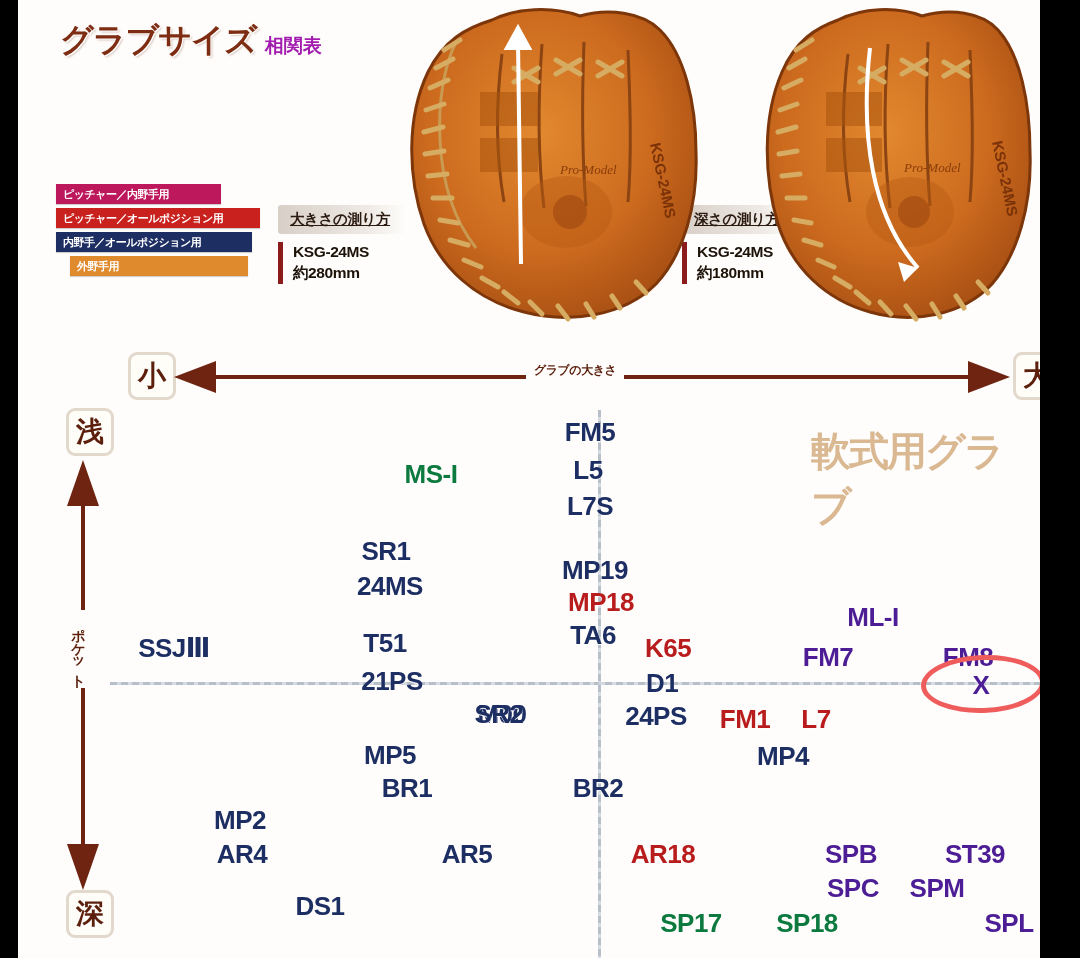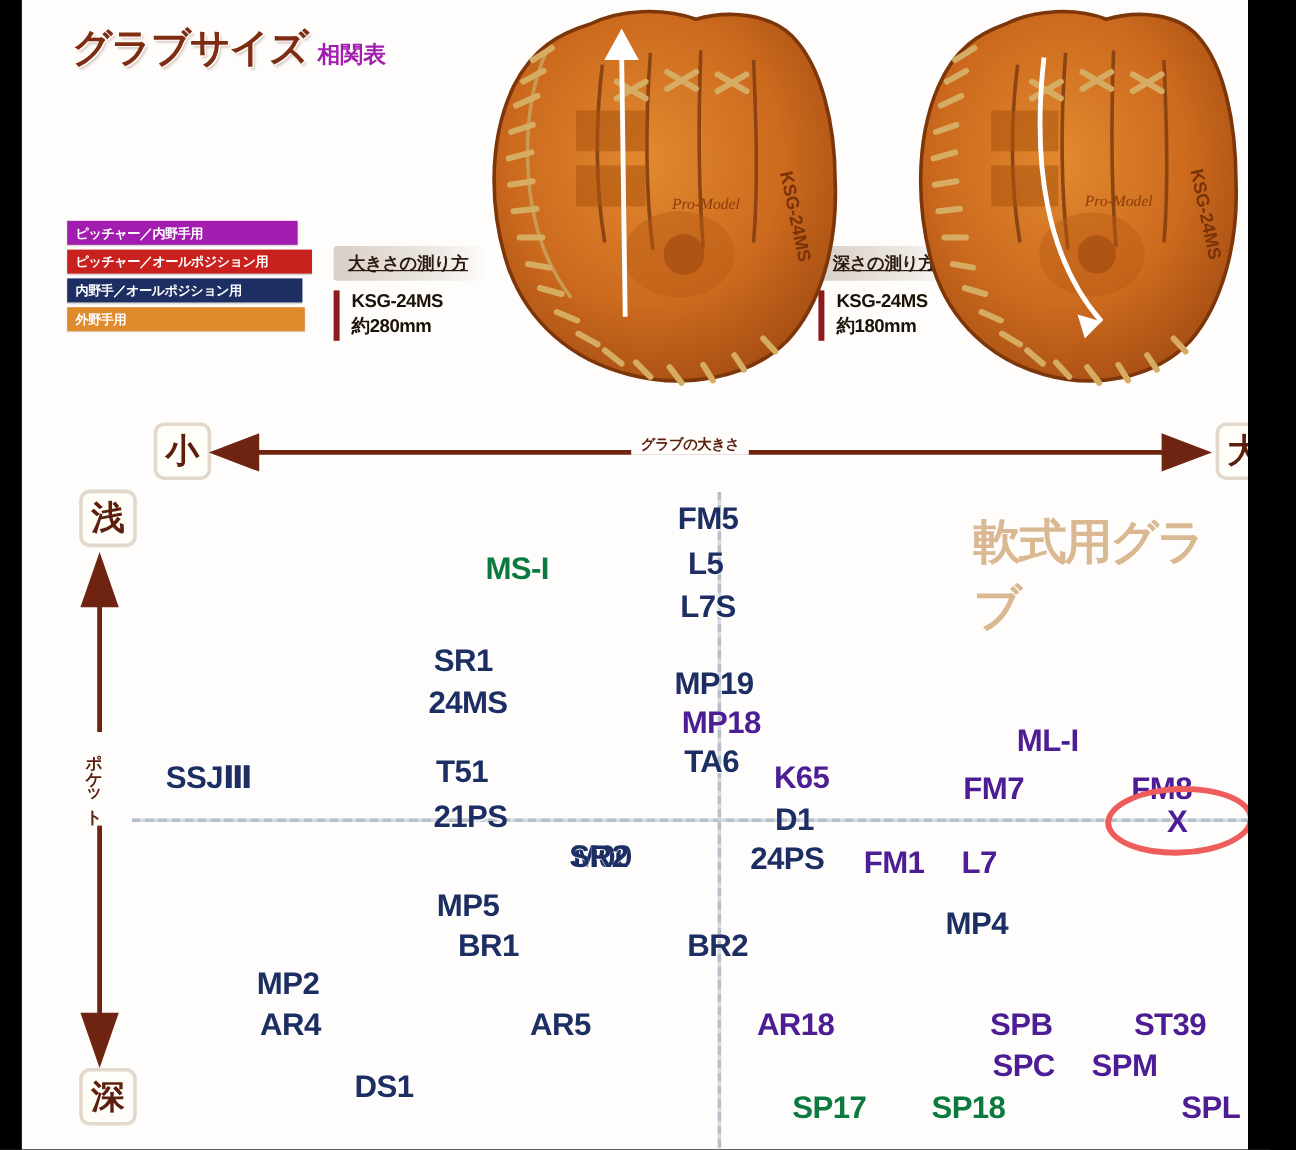--- a/index.html
+++ b/index.html
@@ -36,24 +36,24 @@
   }
   .note-box div { font-size:14.5px; line-height:1.45; color:#2b1a10; font-weight:bold; letter-spacing:-.3px; }
 
   
   .legend { position:absolute; left:38px; top:184px; width:200px; }
   .legend-row {
     height:20px; margin-bottom:4px; display:flex; align-items:center;
     padding-left:7px; color:#fff; font-size:11px; font-weight:bold; letter-spacing:-.5px;
     box-shadow:0 1px 1px rgba(0,0,0,.18);
   }
-  .lg0 { background:#a21caf; width:192px; }
+  .lg0 { background:#be185d; width:165px; }
   .lg1 { background:#c9211e; width:204px; }
   .lg2 { background:#1d2e63; width:196px; }
-  .lg3 { background:#e08a2e; width:198px; }
+  .lg3 { background:#e08a2e; width:178px;margin-left:14px; }
 
   
   .meas { position:absolute; }
   .meas-head {
     display:inline-block; padding:5px 16px 5px 12px; font-size:14.5px; font-weight:bold;
     color:#2b1a10; letter-spacing:-.4px;
     background:linear-gradient(to right,#d8cfc7,#efeae5 70%,rgba(239,234,229,0));
     border-radius:3px;
     text-decoration:underline;
   }
@@ -109,21 +109,21 @@
     color:#d9b892; letter-spacing:-2px; z-index:1;
     text-shadow:1px 1px 0 rgba(255,255,255,.6);
   }
 
   .pt {
     position:absolute; font-size:26px; font-weight:bold; letter-spacing:-.5px;
     white-space:nowrap; z-index:4; transform:translate(-50%,-50%);
     text-shadow:0 1px 0 rgba(255,255,255,.9);
   }
   .c-navy  { color:#1d2e63; }
-  .c-red   { color:#4c1d95; }
+  .c-red   { color:#b91c1c; }
   .c-green { color:#0c7a3e; }
   .c-orange{ color:#4c1d95; }
 
   .highlight {
     position:absolute; left:903px; top:655px; width:124px; height:58px;
     border:5px solid #ef5c5c; border-radius:50%; z-index:5;
     transform:rotate(-2deg);
   }
 </style>
 </head>
@@ -345,21 +345,21 @@
           <div class="pt c-navy" style="left: 372px; top: 190px;">24MS</div>
           <div class="pt c-navy" style="left: 577px; top: 174px;">MP19</div>
           <div class="pt c-navy" style="left: 575px; top: 239px;">TA6</div>
           <div class="pt c-navy" style="left: 156px; top: 252px;">SSJⅢ</div>
           <div class="pt c-navy" style="left: 367px; top: 247px;">T51</div>
           <div class="pt c-navy" style="left: 374px; top: 285px;">21PS</div>
           <div class="pt c-navy" style="left: 484px; top: 285px; margin-top: 33px;">M00</div>
           <div class="pt c-navy" style="left: 644px; top: 287px;">D1</div>
           <div class="pt c-navy" style="left: 481px; top: 318px;">SR2</div>
           <div class="pt c-navy" style="left: 638px; top: 320px;">24PS</div>
-          <div class="pt c-navy" style="left: 765px; top: 374px; margin-left: 31px;">MP4</div>
+          <div class="pt c-navy" style="left: 765px; top: 360px;">MP4</div>
           <div class="pt c-navy" style="left: 372px; top: 359px;">MP5</div>
           <div class="pt c-navy" style="left: 389px; top: 392px;">BR1</div>
           <div class="pt c-navy" style="left: 580px; top: 392px;">BR2</div>
           <div class="pt c-navy" style="left: 222px; top: 424px;">MP2</div>
           <div class="pt c-navy" style="left: 224px; top: 458px;">AR4</div>
           <div class="pt c-navy" style="left: 449px; top: 458px;">AR5</div>
           <div class="pt c-navy" style="left: 302px; top: 510px;">DS1</div>
           <div class="pt c-orange" style="left: 855px; top: 221px;">ML-I</div>
           <div class="pt c-orange" style="left: 810px; top: 261px;">FM7</div>
           <div class="pt c-orange" style="left: 950px; top: 261px;">FM8</div>

